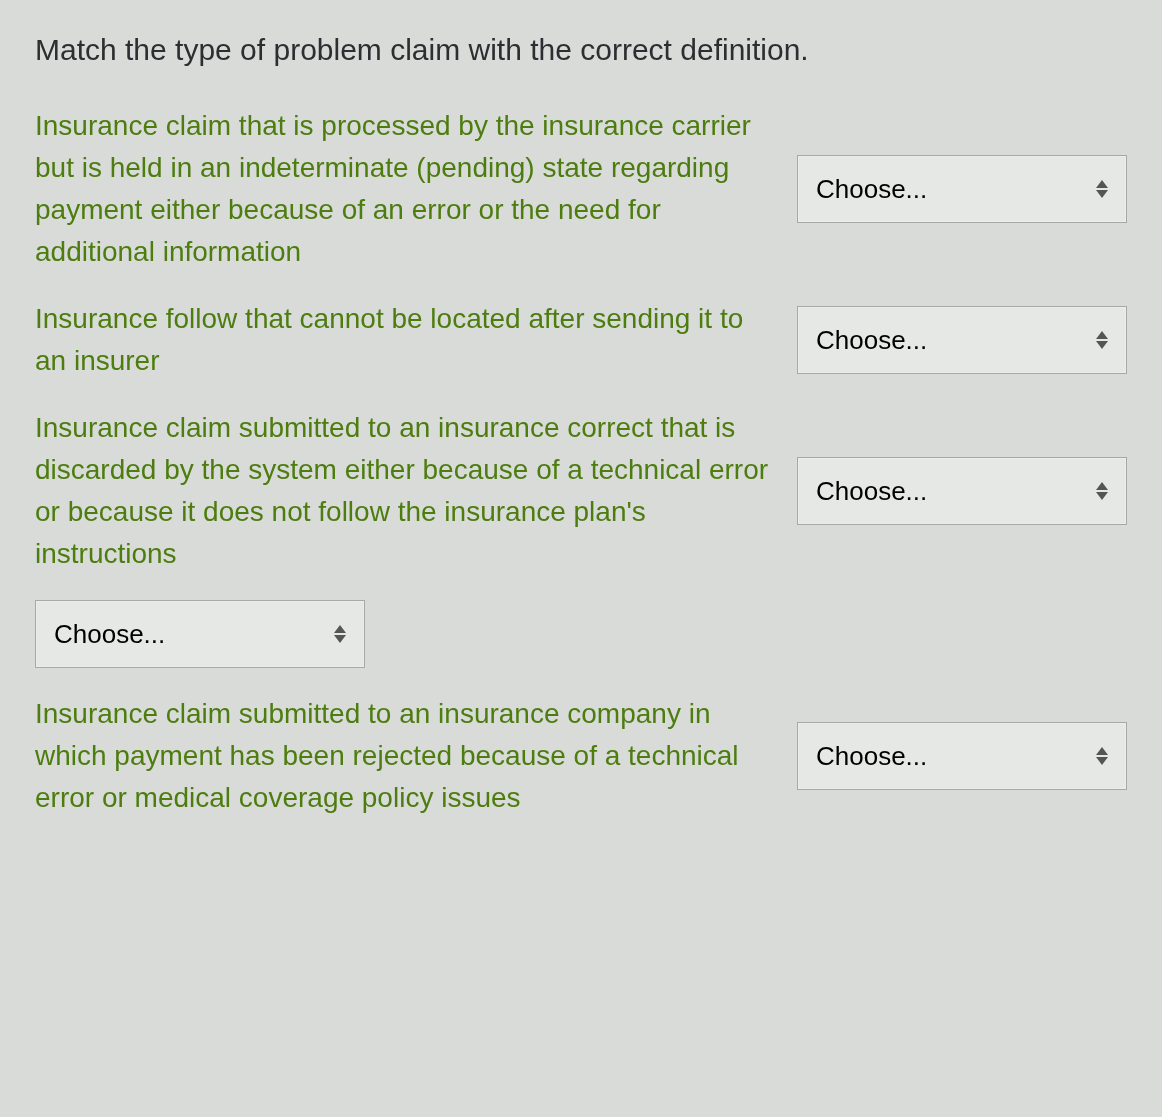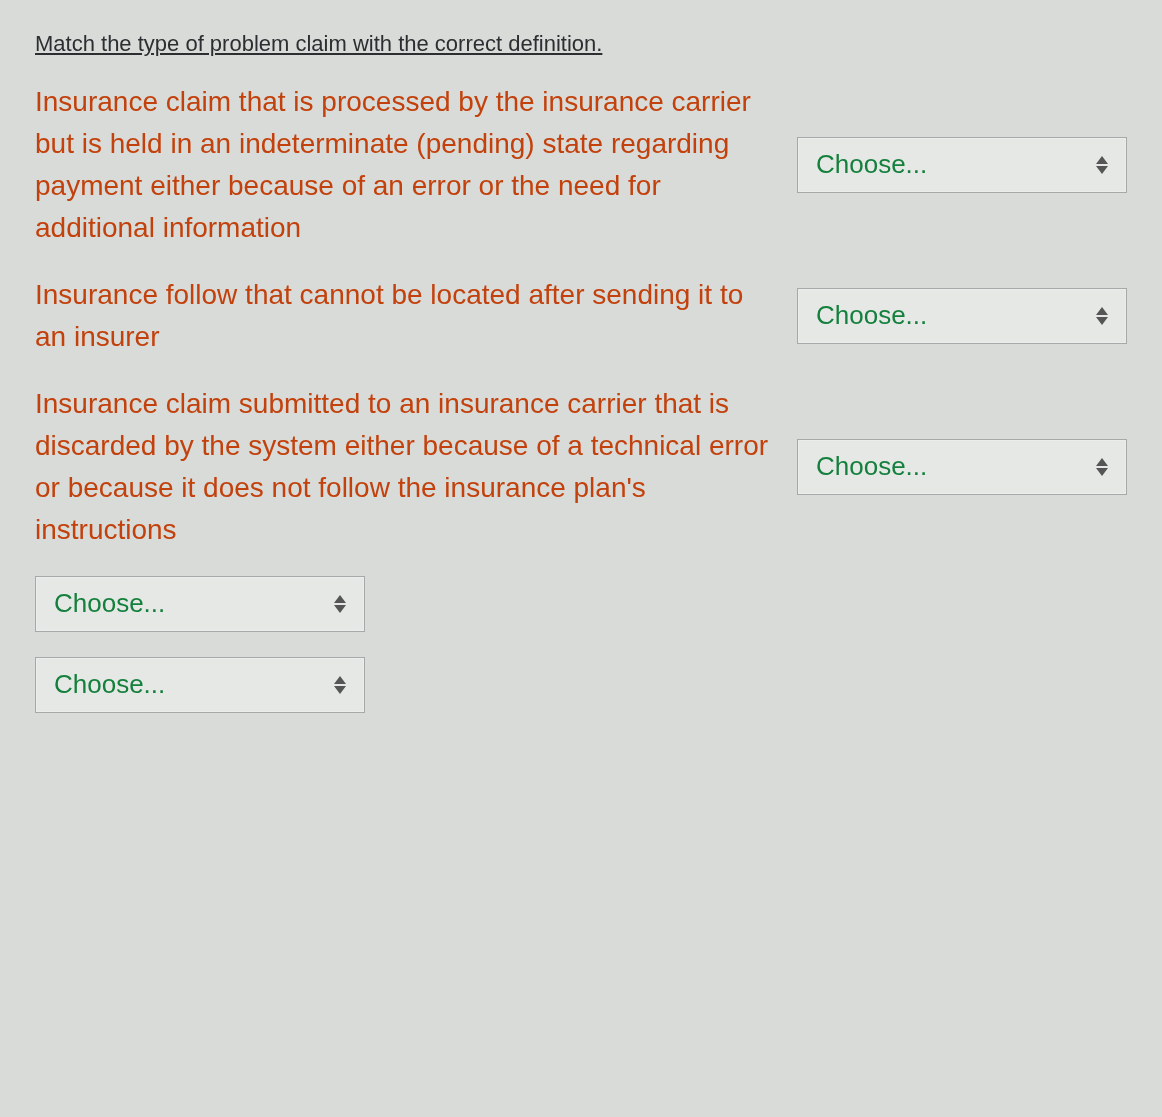--- a/index.html
+++ b/index.html
@@ -5,54 +5,53 @@
   * { box-sizing: border-box; margin: 0; padding: 0; }
   body {
     font-family: Arial, Helvetica, sans-serif;
     background: #d8dbd8;
     width: 1162px;
     height: 1117px;
     padding: 30px 35px;
     color: #3a3f42;
   }
   .question-prompt {
-    font-size: 22px;
+    font-size: 30px;
     color: #2b2f31;
-    margin-bottom: 22px;
+    margin-bottom: 36px;
     line-height: 1.3;
-    text-decoration: underline;
   }
   .match-row {
     display: flex;
     align-items: center;
     margin-bottom: 25px;
     gap: 20px;
   }
   .definition {
     flex: 1;
     font-size: 28px;
     line-height: 1.5;
-    color: #c2410c;
+    color: #4d7c0f;
   }
   .select-wrap {
     width: 330px;
     flex-shrink: 0;
   }
   .select-box {
     width: 100%;
-    height: 56px;
+    height: 68px;
     border: 1px solid #a5aaa9;
     background: #e6e8e6;
     display: flex;
     align-items: center;
     justify-content: space-between;
     padding: 4px 18px;
     cursor: pointer;
     font-size: 26px;
-    color: #15803d;
+    color: #000000;
     box-shadow: inset 0 0 0 1px rgba(255,255,255,0.2);
   }
   .select-box .arrows {
     display: flex;
     flex-direction: column;
     align-items: center;
     gap: 2px;
   }
   .select-box .arrows svg { display: block; }
 </style>
@@ -89,21 +88,21 @@
           </svg>
         <svg width="12" height="8" viewBox="0 0 12 8">
             <polygon points="0,0 12,0 6,8" fill="#555"></polygon>
           </svg>
       </span>
     </div>
   </div>
 </div>
 
 <div class="match-row">
-  <div class="definition">Insurance claim submitted to an insurance carrier that is discarded by the system either because of a technical error or because it does not follow the insurance plan's instructions</div>
+  <div class="definition">Insurance claim submitted to an insurance correct that is discarded by the system either because of a technical error or because it does not follow the insurance plan's instructions</div>
   <div class="select-wrap">
     <div class="select-box">
       <span>Choose...</span>
       <span class="arrows">
         <svg width="12" height="8" viewBox="0 0 12 8">
             <polygon points="6,0 12,8 0,8" fill="#555"></polygon>
           </svg>
         <svg width="12" height="8" viewBox="0 0 12 8">
             <polygon points="0,0 12,0 6,8" fill="#555"></polygon>
           </svg>
@@ -122,20 +121,21 @@
           </svg>
         <svg width="12" height="8" viewBox="0 0 12 8">
             <polygon points="0,0 12,0 6,8" fill="#555"></polygon>
           </svg>
       </span>
     </div>
   </div>
 </div>
 
 <div class="match-row">
+  <div class="definition">Insurance claim submitted to an insurance company in which payment has been rejected because of a technical error or medical coverage policy issues</div>
   <div class="select-wrap">
     <div class="select-box">
       <span>Choose...</span>
       <span class="arrows">
         <svg width="12" height="8" viewBox="0 0 12 8">
             <polygon points="6,0 12,8 0,8" fill="#555"></polygon>
           </svg>
         <svg width="12" height="8" viewBox="0 0 12 8">
             <polygon points="0,0 12,0 6,8" fill="#555"></polygon>
           </svg>

